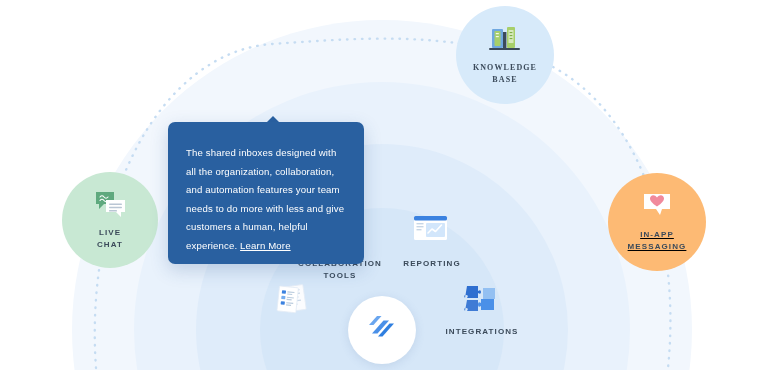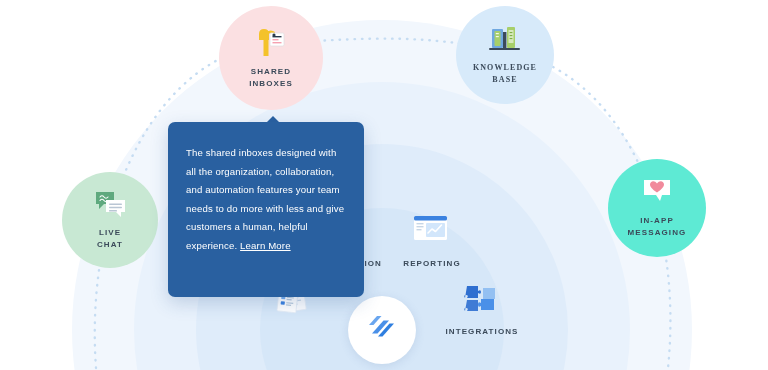--- a/index.html
+++ b/index.html
@@ -59,22 +59,23 @@
   #node-knowledge-base {
     left: 456px; top: 6px; width: 98px; height: 98px;
     background: #d7eafa;
     font-family: Liberation Serif, serif;
   }
   #node-live-chat {
     left: 62px; top: 172px; width: 96px; height: 96px;
     background: #c8e8d3;
   }
   #node-in-app-messaging {
-    left: 608px; top: 159px; width: 98px; height: 98px;
-    background: #5eead4;
+    left: 608px; top: 173px; width: 98px; height: 98px;
+    background: #fdba74;
+    text-decoration: underline;
   }
 
   
   .item {
     position: absolute;
     display: flex;
     flex-direction: column;
     align-items: center;
   }
   .item .item-icon { display: block; margin-bottom: 6px; }
@@ -103,21 +104,21 @@
     box-shadow: 0 2px 10px rgba(90,120,170,0.16);
     display: flex;
     align-items: center;
     justify-content: center;
   }
 
   
   #tooltip {
     position: absolute;
     left: 168px; top: 122px;
-    width: 196px; height: 175px;
+    width: 196px; height: 142px;
     background: #2960a0;
     border-radius: 7px;
     box-sizing: border-box;
     padding: 22px 18px 16px 18px;
     box-shadow: 0 6px 18px rgba(40,80,140,0.22);
   }
   #tooltip-arrow {
     position: absolute;
     left: 266px; top: 116px;
     width: 0; height: 0;
@@ -153,38 +154,20 @@
       <circle cx="382" cy="330" r="248" fill="#e9f2fc"></circle>
       <circle cx="382" cy="330" r="186" fill="#dfecfa"></circle>
       <circle cx="382" cy="330" r="122" fill="#d6e7f8"></circle>
     </g>
   </svg>
 
   <svg id="dots-svg" viewBox="0 0 768 370" aria-hidden="true">
     <path d="M 96 368 C 84 200, 160 52, 272 44 C 384 36, 420 36, 504 50 C 620 70, 684 210, 668 368" fill="none" stroke="#c5dcf2" stroke-width="2.4" stroke-linecap="round" stroke-dasharray="0.5 7"></path>
   </svg>
 
-  <div class="node" id="node-shared-inboxes">
-    <span class="node-icon">
-      <svg width="34" height="32" viewBox="0 0 34 32" aria-hidden="true">
-        <path d="M5 8 h10 v6 h-10 z" fill="#f4c22b"></path>
-        <path d="M5 8 q0 -5 5 -5 q5 0 5 5 z" fill="#f4c22b"></path>
-        <rect x="9.5" y="12" width="5" height="18" fill="#f4c22b"></rect>
-        <path d="M12 6 q5 -3 9 0 l0 2 q-5 -2 -9 1 z" fill="#f4c22b"></path>
-        <rect x="16" y="7" width="14" height="13" rx="1.2" fill="#ffffff"></rect>
-        <rect x="16" y="7" width="14" height="13" rx="1.2" fill="none" stroke="#e2dfe2" stroke-width="0.8"></rect>
-        <rect x="18.5" y="10" width="9" height="1.4" fill="#2a3a4c"></rect>
-        <rect x="18.5" y="13" width="6" height="1.4" fill="#f5a1b0"></rect>
-        <rect x="18.5" y="16" width="9" height="1.4" fill="#f5a1b0"></rect>
-        <circle cx="20" cy="9" r="1.6" fill="#2a3a4c"></circle>
-      </svg>
-    </span>
-    <span class="node-label">SHARED
-INBOXES</span>
-  </div>
 
   <div class="node" id="node-knowledge-base">
     <span class="node-icon">
       <svg width="36" height="30" viewBox="0 0 36 30" aria-hidden="true">
         <rect x="5" y="5" width="11" height="19" rx="1" fill="#6fa8e0"></rect>
         <rect x="7.5" y="7" width="6" height="15" rx="0.8" fill="#a7cf6a"></rect>
         <rect x="8.8" y="9" width="3" height="1.2" fill="#ffffff" opacity="0.85"></rect>
         <rect x="8.8" y="12" width="3" height="1.2" fill="#ffffff" opacity="0.85"></rect>
         <rect x="16" y="8" width="3.4" height="16" fill="#3b4a5a"></rect>
         <rect x="20" y="3" width="8" height="21" rx="1" fill="#a7cf6a"></rect>

